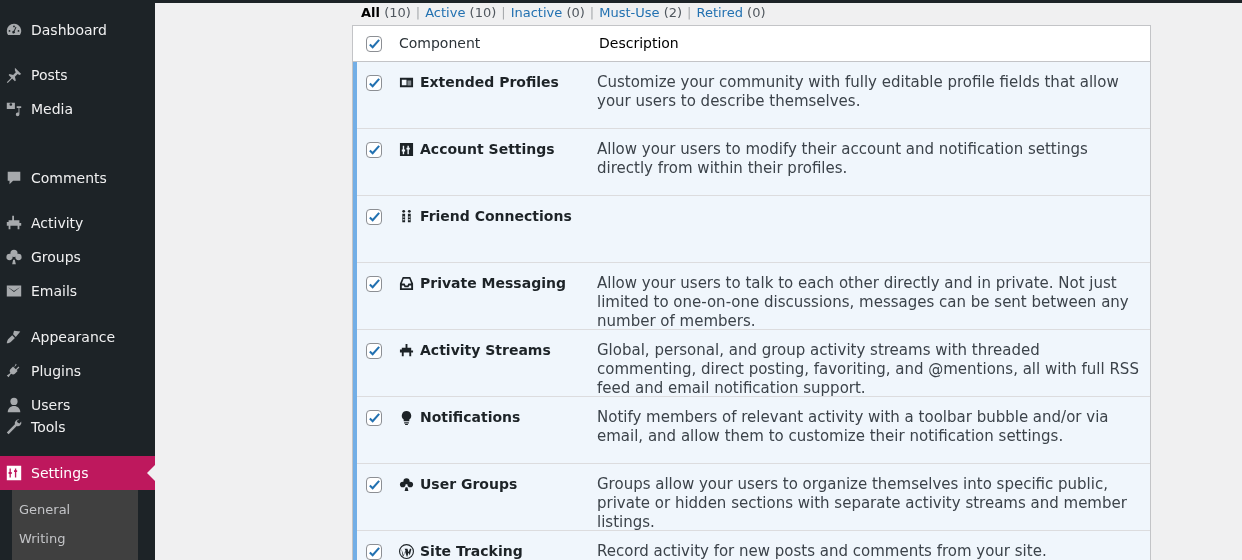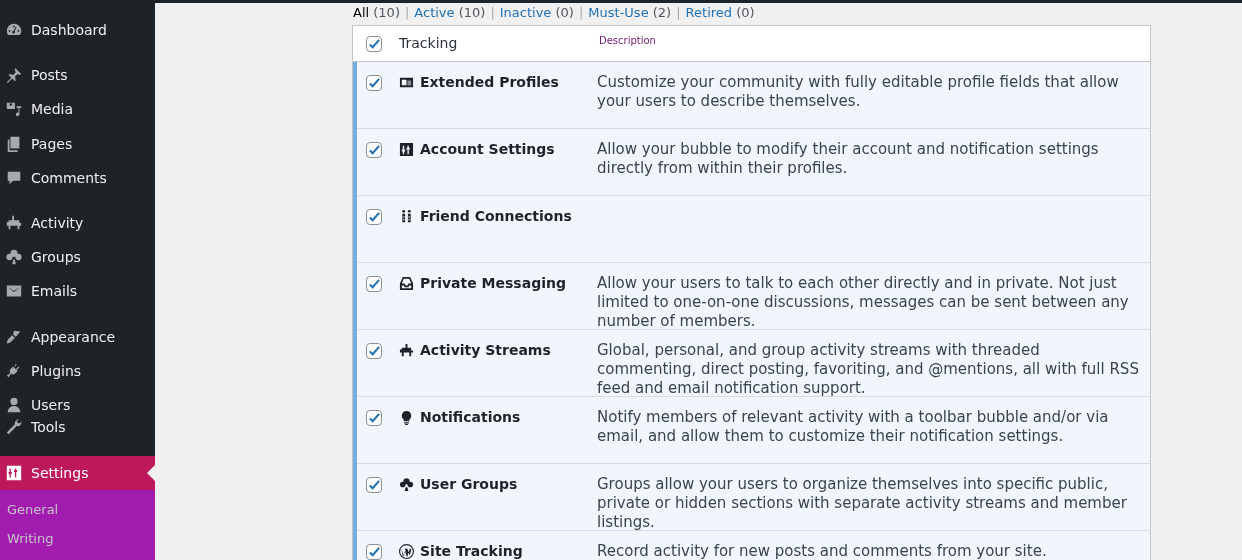--- a/index.html
+++ b/index.html
@@ -8,33 +8,33 @@
 
   .adminbar { position: absolute; left: 0; top: 0; width: 1242px; height: 3px; background: #1d2327; }
 
   .sidebar { position: absolute; left: 0; top: 0; width: 155px; height: 560px; background: #1d2327; padding-left: 37px; }
   .menu-item { position: absolute; left: 0; width: 155px; height: 34px; display: flex; align-items: center; color: #f0f0f1; font-size: 14px; }
   .menu-item .ico { width: 20px; height: 20px; margin-left: 4px; margin-right: 7px; display: flex; align-items: center; justify-content: center; }
   .menu-item .ico svg { width: 18px; height: 18px; fill: #a7aaad; }
   .menu-item.active { background: #be185d; color: #fff; }
   .menu-item.active .ico svg { fill: #fff; }
   .menu-item.active::after { content: ""; position: absolute; right: 0; top: 9px; border-top: 8px solid transparent; border-bottom: 8px solid transparent; border-right: 8px solid #f0f0f1; }
-  .submenu { position: absolute; left: 0; top: 490px; width: 155px; height: 70px; background: #a21caf; }
+  .submenu { position: absolute; left: 12px; top: 490px; width: 126px; height: 70px; background: #404040; }
   .sub-item { position: absolute; left: 7px; font-size: 13px; color: #c3c4c7; }
 
   .filters { position: absolute; left: 353px; top: 5px; font-size: 13px; color: #50575e; white-space: nowrap; }
   .filters a { color: #2271b1; text-decoration: none; }
-  .filters .current { color: #000; font-weight: 400; }
+  .filters .current { color: #000; font-weight: 700; margin-left: 8px; }
   .filters .count { color: #50575e; }
   .filters .sep { color: #a7aaad; margin: 0 5px; }
 
   .table { position: absolute; left: 352px; top: 25px; width: 799px; border: 1px solid #c3c4c7; border-bottom: none; background: #fff; }
   .thead { height: 36px; position: relative; border-bottom: 1px solid #c3c4c7; background: #fff; }
   .thead .col-comp { position: absolute; left: 46px; top: 9px; font-size: 14px; color: #2c3338; }
-  .thead .col-desc { position: absolute; left: 246px; top: 9px; font-size: 10px; color: #701a75; }
+  .thead .col-desc { position: absolute; left: 246px; top: 9px; font-size: 14px; color: #000000; }
 
   .cb { position: absolute; width: 16px; height: 16px; border: 1px solid #8c8f94; border-radius: 4px; background: #fff; }
   .cb svg { position: absolute; left: 1px; top: 1px; width: 13px; height: 13px; }
 
   .row { position: relative; height: 67px; background: #f0f6fc; border-bottom: 1px solid #dcdcde; }
   .row::before { content: ""; position: absolute; left: 0; top: 0; bottom: -1px; width: 4px; background: #72aee6; }
   .row .name { position: absolute; left: 45px; top: 12px; display: flex; align-items: center; font-size: 14px; font-weight: 600; color: #1d2327; }
   .row .name .cico { width: 16px; height: 16px; margin-right: 6px; display: flex; align-items: center; justify-content: center; }
   .row .name .cico svg { width: 15px; height: 15px; fill: #1d2327; }
   .row .desc { position: absolute; left: 244px; top: 11px; width: 545px; font-size: 15px; line-height: 19px; color: #3c434a; }
@@ -62,28 +62,20 @@
     <span>Posts</span>
   </div>
   <div class="menu-item" style="top:92px">
     <span class="ico">
         <svg viewBox="0 0 20 20">
           <path d="M2 3h9v7H2zM5 5a1.5 1.5 0 1 0 3 0 1.5 1.5 0 0 0-3 0zM13 7h5v2h-2v7a2 2 0 1 1-2-2h1V9h-2z"></path>
         </svg>
       </span>
     <span>Media</span>
   </div>
-  <div class="menu-item" style="top:127px">
-    <span class="ico">
-        <svg viewBox="0 0 20 20">
-          <path d="M6 2h10v13H6zM3 5h2v12h9v2H3z"></path>
-        </svg>
-      </span>
-    <span>Pages</span>
-  </div>
   <div class="menu-item" style="top:161px">
     <span class="ico">
         <svg viewBox="0 0 20 20">
           <path d="M3 3h14v10h-8l-4 4v-4H3z"></path>
         </svg>
       </span>
     <span>Comments</span>
   </div>
   <div class="menu-item" style="top:206px">
     <span class="ico">
@@ -163,21 +155,21 @@
   <span><span class="current">All</span> <span class="count">(10)</span></span><span class="sep">|</span><a><span>Active</span> <span class="count">(10)</span></a><span class="sep">|</span><a><span>Inactive</span> <span class="count">(0)</span></a><span class="sep">|</span><a><span>Must-Use</span> <span class="count">(2)</span></a><span class="sep">|</span><a><span>Retired</span> <span class="count">(0)</span></a>
 </div>
 
 <div class="table">
   <div class="thead">
     <span class="cb" style="left:13px;top:10px">
         <svg viewBox="0 0 14 14">
           <path d="M2 7l3 3 7-8" stroke="#2271b1" stroke-width="2.2" fill="none"></path>
         </svg>
       </span>
-    <span class="col-comp">Tracking</span>
+    <span class="col-comp">Component</span>
     <span class="col-desc">Description</span>
   </div>
 
   <div class="row">
     <span class="cb" style="left:13px;top:13px">
         <svg viewBox="0 0 14 14">
           <path d="M2 7l3 3 7-8" stroke="#2271b1" stroke-width="2.2" fill="none"></path>
         </svg>
       </span>
     <div class="name">
@@ -199,21 +191,21 @@
         </svg>
       </span>
     <div class="name">
         <span class="cico">
           <svg viewBox="0 0 16 16">
             <path d="M1 1h14v14H1zm3 3v4H3v2h1v3h1.5v-3h1V8h-1V4zm5 0v2H8v2h1v5h1.5V8h1V6h-1V4z" fill-rule="evenodd"></path>
           </svg>
         </span>
         <span>Account Settings</span>
       </div>
-    <div class="desc">Allow your bubble to modify their account and notification settings directly from within their profiles.</div>
+    <div class="desc">Allow your users to modify their account and notification settings directly from within their profiles.</div>
   </div>
 
   <div class="row">
     <span class="cb" style="left:13px;top:13px">
         <svg viewBox="0 0 14 14">
           <path d="M2 7l3 3 7-8" stroke="#2271b1" stroke-width="2.2" fill="none"></path>
         </svg>
       </span>
     <div class="name">
         <span class="cico">

